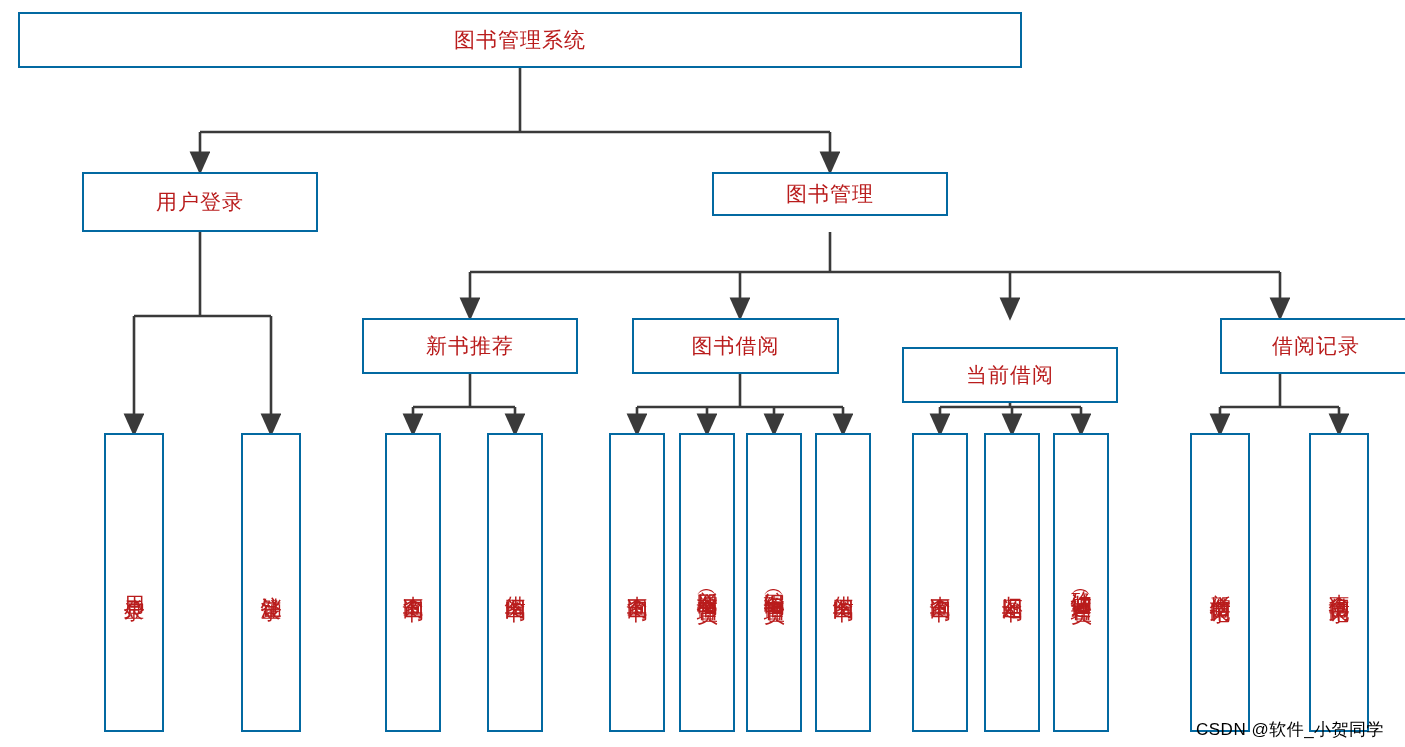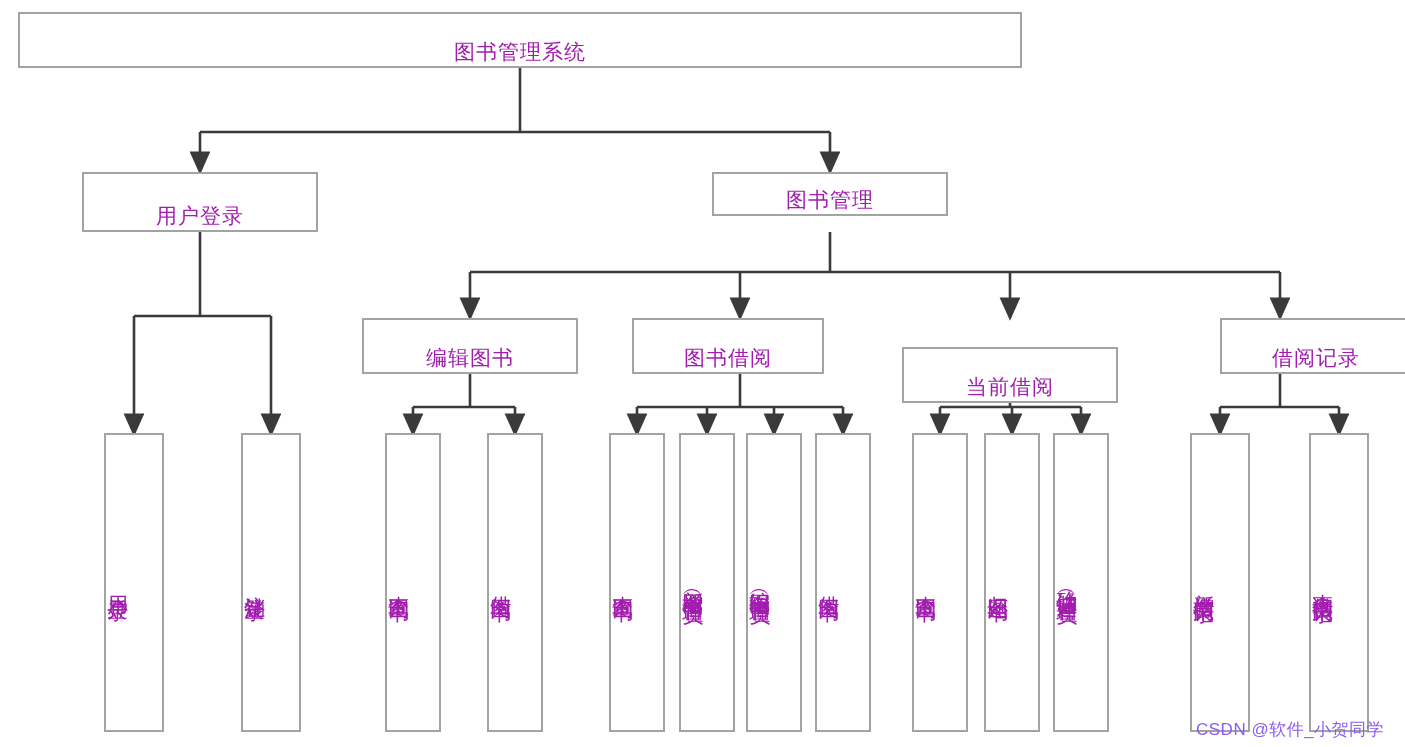--- a/index.html
+++ b/index.html
@@ -21,26 +21,26 @@
     position: absolute;
     left: 0;
     top: 0;
     width: 1405px;
     height: 747px;
     pointer-events: none;
   }
   .node {
     position: absolute;
     box-sizing: border-box;
-    border: 2px solid #a3a3a3;
+    border: 2px solid #0369a1;
     background: #ffffff;
     display: flex;
-    align-items: flex-end;
+    align-items: center;
     justify-content: center;
-    color: #a21caf;
+    color: #b91c1c;
   }
   .node.horiz {
     font-size: 21px;
     letter-spacing: 1px;
   }
   .node.vert {
     writing-mode: vertical-rl;
     text-orientation: upright;
     font-size: 21px;
     line-height: 1.08;
@@ -49,21 +49,21 @@
     text-align: center;
   }
   .node.vert .vlabel {
     writing-mode: vertical-rl;
     text-orientation: upright;
     white-space: nowrap;
   }
   .watermark {
     position: absolute;
     font-size: 17px;
-    color: #8b5cf6;
+    color: #000000;
     letter-spacing: 0.5px;
     white-space: nowrap;
   }
 </style>
 </head>
 <body>
 
 <div id="canvas">
 
   <svg class="wires" viewBox="0 0 1405 747" xmlns="http://www.w3.org/2000/svg">
@@ -121,23 +121,23 @@
   </div>
 
   <div class="node horiz" style="left:82px; top:172px; width:236px; height:60px;">
     <span>用户登录</span>
   </div>
   <div class="node horiz" style="left:712px; top:172px; width:236px; height:44px;">
     <span>图书管理</span>
   </div>
 
   <div class="node horiz" style="left:362px; top:318px; width:216px; height:56px;">
-    <span>编辑图书</span>
+    <span>新书推荐</span>
   </div>
-  <div class="node horiz" style="left:632px; top:318px; width:192px; height:56px;">
+  <div class="node horiz" style="left:632px; top:318px; width:207px; height:56px;">
     <span>图书借阅</span>
   </div>
   <div class="node horiz" style="left:902px; top:318px; width:216px; height:56px;margin-top:29px;">
     <span>当前借阅</span>
   </div>
   <div class="node horiz" style="left:1172px; top:318px; width:192px; height:56px;margin-left:48px;">
     <span>借阅记录</span>
   </div>
 
   <div class="node vert" style="left:104px; top:433px; width:60px; height:299px;">

